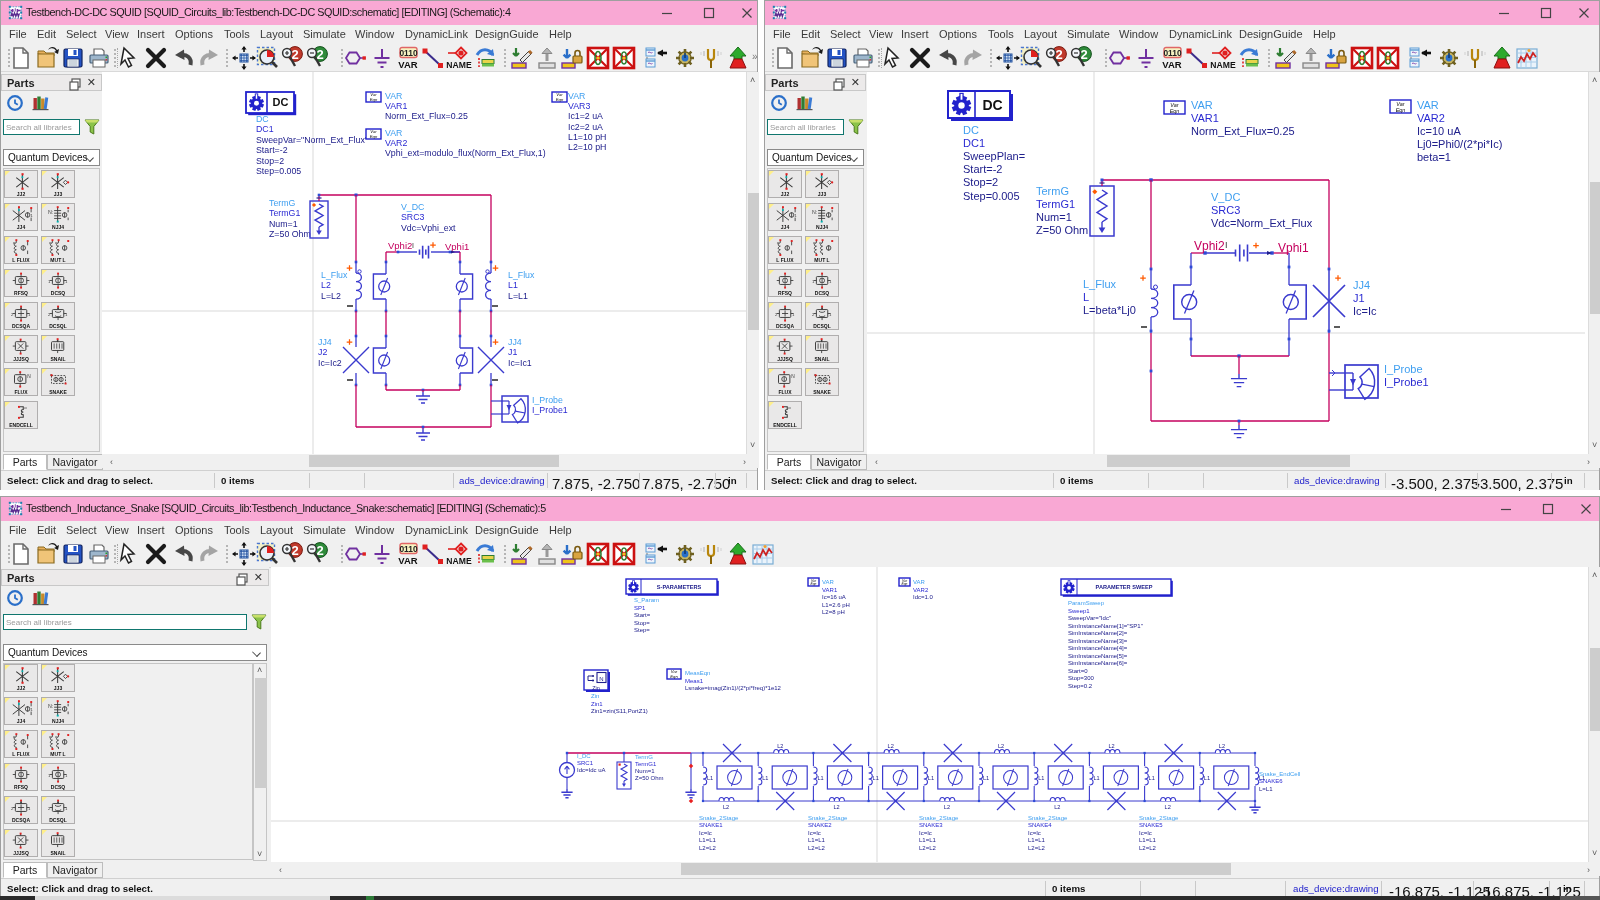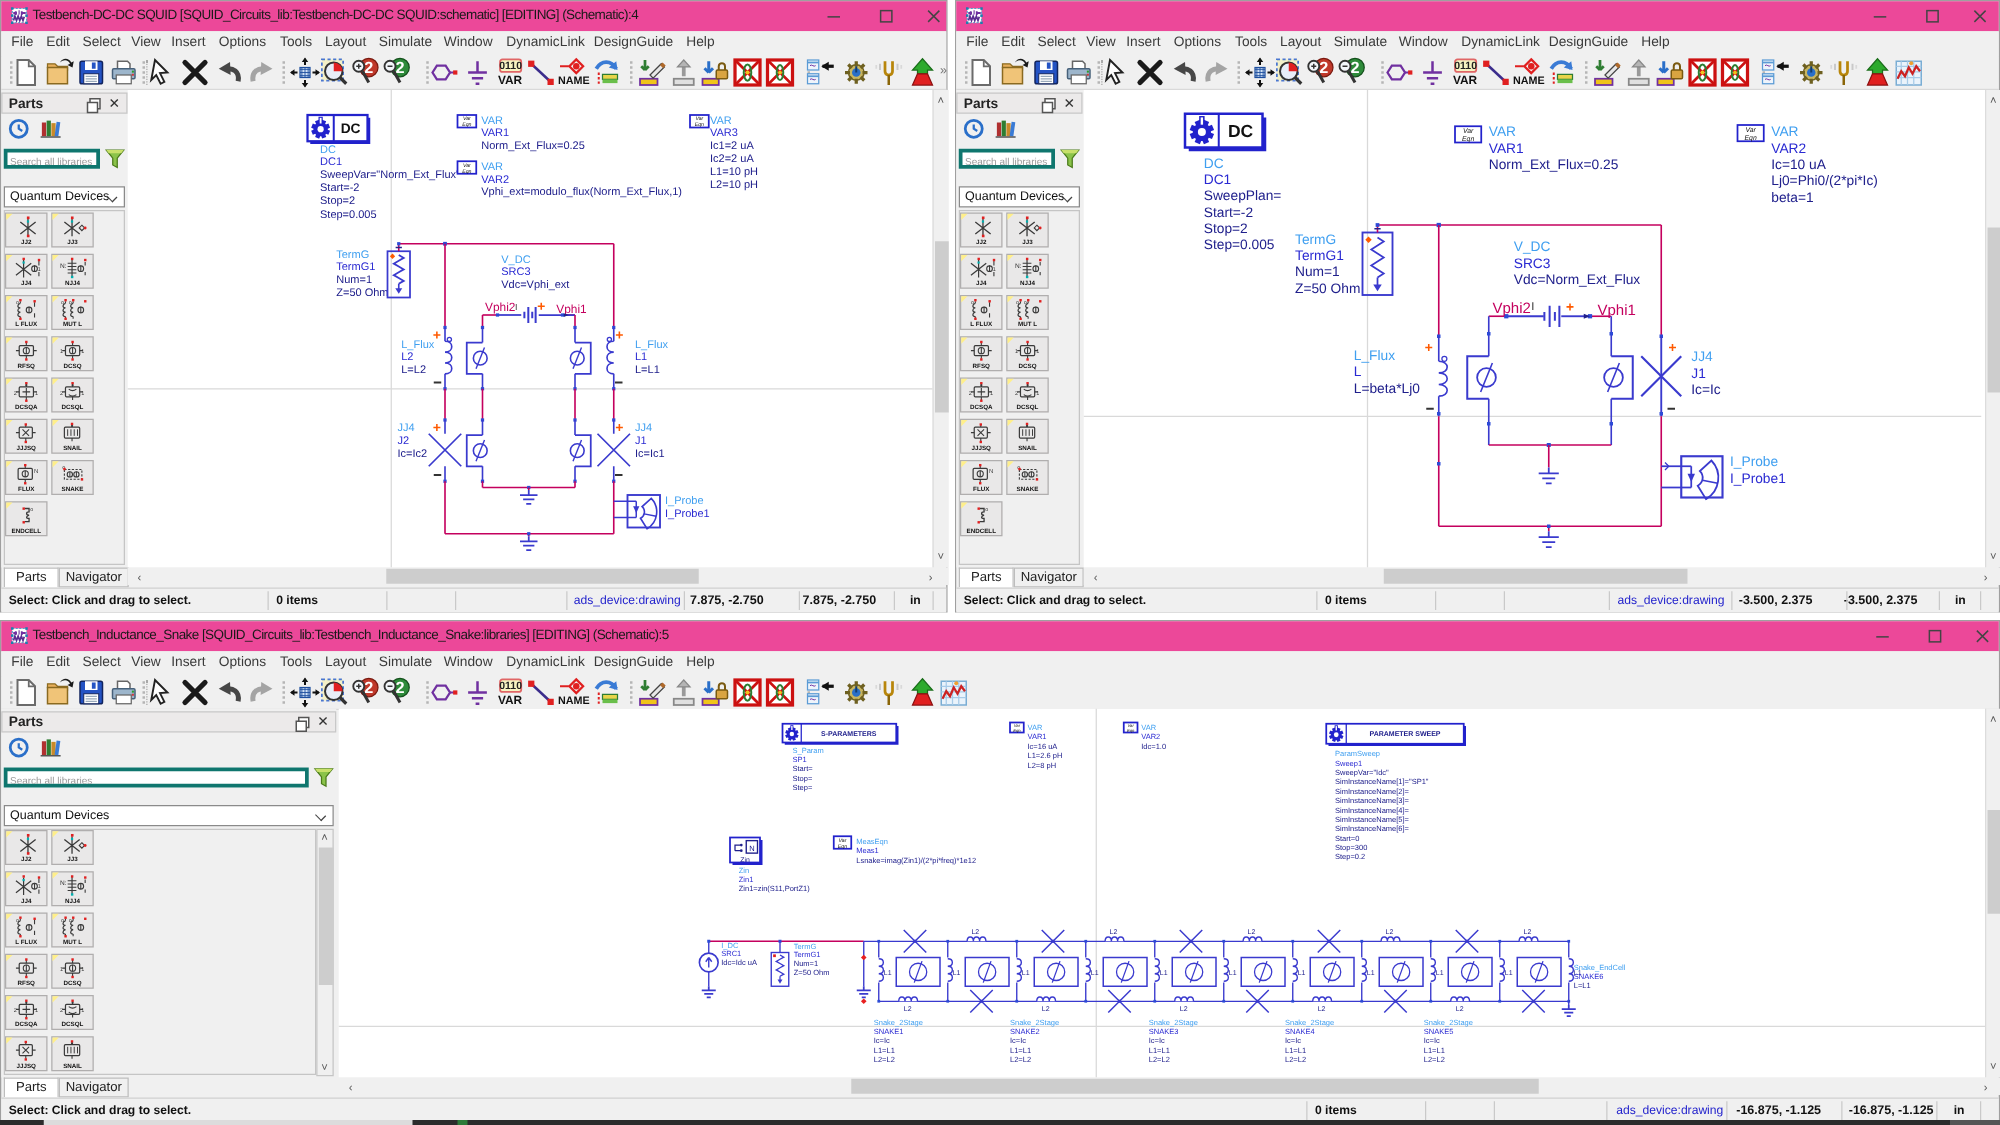--- a/index.html
+++ b/index.html
@@ -1,40 +1,40 @@
 <!DOCTYPE html>
 <html><head><meta charset="utf-8">
 <style>
 *{margin:0;padding:0;box-sizing:border-box}
 html,body{width:1600px;height:900px;overflow:hidden;background:#fff;
   font-family:"Liberation Sans",sans-serif;}
 .win{position:absolute;background:#f0f0f0;border:1px solid #9f9f9f;}
-.tbar{position:absolute;left:0;right:0;top:0;height:24px;background:#ec4899;}
+.tbar{position:absolute;left:0;right:0;top:0;height:24px;background:#f9a8d4;}
 .ttext{position:absolute;left:25px;top:5px;font-size:10.8px;letter-spacing:-0.45px;color:#1a1a1a;white-space:nowrap}
 .wbtn{position:absolute;top:0;width:16px;height:16px;color:#333}
 .menu{position:absolute;left:0;right:0;top:24px;height:20px;background:#f0f0f0;}
 .mi{position:absolute;top:3px;font-size:11px;color:#3a3a3a}
 .tool{position:absolute;left:0;right:0;top:44px;height:27px;background:#f0f0f0;border-bottom:1px solid #d9d9d9}
 .ticon{position:absolute;top:1px;width:24px;height:24px}
 .tsep{position:absolute;top:3px;height:20px;width:1px;border-left:1px dotted #a8a8a8}
 .grip{position:absolute;top:4px;height:18px;width:3px;border-left:2px dotted #b5b5b5}
 .panel{position:absolute;background:#f0f0f0;}
 .phead{position:absolute;left:0;right:0;top:2px;height:17px;background:#eceaea;border:1px solid #c8c8c8;}
 .phead span{position:absolute;left:5px;top:2px;font-size:11px;font-weight:700;color:#222}
-.searchbox{position:absolute;height:16px;background:#fff;border:3px solid #0f766e;font-size:8px;color:#9a9a9a;padding:3px 2px;white-space:nowrap;overflow:hidden}
+.searchbox{position:absolute;height:16px;background:#fff;border:1px solid #0f766e;font-size:8px;color:#9a9a9a;padding:3px 2px;white-space:nowrap;overflow:hidden}
 .combo{position:absolute;height:17px;background:#fff;border:1px solid #8a8a8a;font-size:10px;color:#111;padding:2px 4px;white-space:nowrap;overflow:hidden}
 .combo:after{content:"";position:absolute;right:6px;top:4px;width:6px;height:6px;border-right:1.6px solid #444;border-bottom:1.6px solid #444;transform:rotate(45deg) scaleY(0.8)}
 .pbtn{position:absolute;width:34px;height:28px;background:#e9e8e8;border:1px solid #b0aeae}
 .pbtn .lbl{position:absolute;bottom:0px;width:100%;text-align:center;font-size:5px;color:#111;font-weight:700}
 .pbtn .tri{position:absolute;left:0;top:0;width:0;height:0;border-left:5px solid #ffef8a;border-bottom:5px solid transparent}
 .tabs{position:absolute;height:17px;font-size:10.5px;color:#222}
 .tab{position:absolute;top:0;height:16px;background:#f0f0f0;border:1px solid #bdbdbd;text-align:center;padding-top:1px}
 .tab.act{background:#fff;border-bottom:1px solid #fff}
 .sbar{position:absolute;left:0;right:0;height:20px;background:#f0f0f0;border-top:1px solid #d0d0d0;font-size:9.7px;font-weight:700;color:#111}
-.sf{position:absolute;top:4px;white-space:nowrap}.sfc{position:absolute;top:4px;white-space:nowrap;font-weight:700;font-size:10px}
+.sf{position:absolute;top:4px;white-space:nowrap}.sfc{position:absolute;top:4px;white-space:nowrap;font-weight:400;font-size:15px}
 .ssep{position:absolute;top:2px;height:15px;width:1px;background:#c9c9c9}
 .canvas{position:absolute;background:#fff;}
 .vsb{position:absolute;width:14px;background:#f0f0f0;border-left:1px solid #dcdcdc}
 .hsb{position:absolute;height:14px;background:#f0f0f0;}
 .thumb{position:absolute;background:#cdcdcd}
 .arr{position:absolute;font-size:9px;color:#555;font-family:"Liberation Sans",sans-serif}
 svg{position:absolute;overflow:visible}
 svg text{font-family:"Liberation Sans",sans-serif}
 </style></head><body>
 
@@ -1287,21 +1287,21 @@
       <div class="ssep" style="left:712px"></div>
       <div class="ssep" style="left:786px"></div>
       <div class="ssep" style="left:819px"></div>
     </div>
   </div>
 <div class="win" style="left:0px;top:496px;width:1600px;height:401px">
     <div class="tbar">
       <svg style="position:absolute;left:8px;top:5px" width="13" height="13" viewBox="0 0 13 13">
         <use href="#i-adslogo"></use>
       </svg>
-      <div class="ttext">Testbench_Inductance_Snake [SQUID_Circuits_lib:Testbench_Inductance_Snake:libraries] [EDITING] (Schematic):5</div>
+      <div class="ttext">Testbench_Inductance_Snake [SQUID_Circuits_lib:Testbench_Inductance_Snake:schematic] [EDITING] (Schematic):5</div>
       <div class="wbtn" style="left:1497px;top:4px">
         <svg width="16" height="16">
           <path d="M3 8.5h10" stroke="#444" stroke-width="1.2"></path>
         </svg>
       </div>
       <div class="wbtn" style="left:1539px;top:4px">
         <svg width="16" height="16">
           <rect x="3.5" y="3.5" width="9" height="9" fill="none" stroke="#444" stroke-width="1.2"></rect>
         </svg>
       </div>

